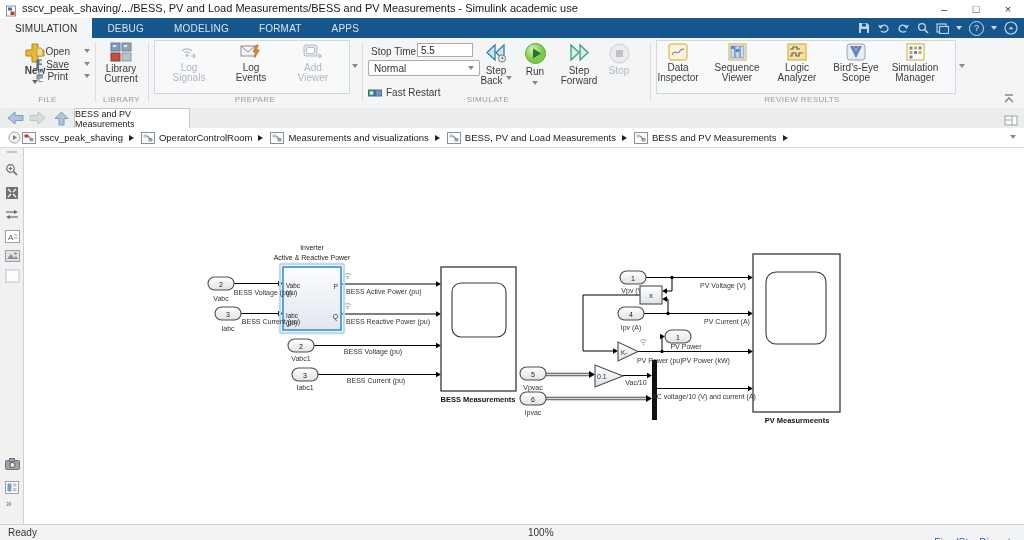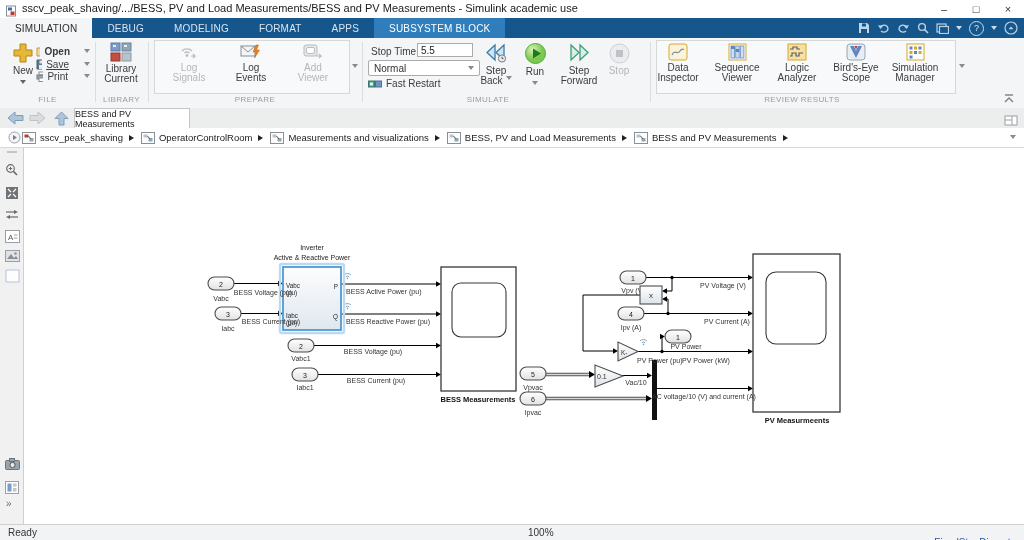--- a/index.html
+++ b/index.html
@@ -93,21 +93,20 @@
       <span class="winbtn">×</span>
     </div>
   </div>
 
   <div class="ribbontabs">
     <div class="rtab active">SIMULATION</div>
     <div class="rtab">DEBUG</div>
     <div class="rtab">MODELING</div>
     <div class="rtab">FORMAT</div>
     <div class="rtab">APPS</div>
-    <div class="rtab contextual">SUBSYSTEM BLOCK</div>
   </div>
   <div class="quickicons">
     <span class="qi">
         <svg width="12" height="12">
           <path d="M1 1 h8 l2 2 v8 h-10 z" fill="#cfe0ee"></path>
           <rect x="3" y="7" width="6" height="4" fill="#15568d"></rect>
           <rect x="4" y="1.5" width="4" height="3" fill="#15568d"></rect>
         </svg>
       </span>
     <span class="qi">
@@ -140,28 +139,28 @@
     <span class="qi">
         <svg width="14" height="14">
           <circle cx="7" cy="7" r="6" fill="none" stroke="#c9dcec" stroke-width="1.2"></circle>
           <path d="M4.5 8.2 L7 5.5 L9.5 8.2 z" fill="#c9dcec"></path>
         </svg>
       </span>
   </div>
 
   <div class="toolbar">
 
-    <div class="bigbtn" style="left:6px;top:4px;width:34px;">
+    <div class="bigbtn" style="left:18px;top:4px;width:34px;font-weight:bold;">
       <svg width="22" height="22">
           <path d="M8 2 h6 v6 h6 v6 h-6 v6 H8 v-6 H2 V8 h6 z" fill="#e8b73a" stroke="#b5860f"></path>
         </svg>
       <span class="l1">New</span>
       <span class="caret" style="margin-top:3px;"></span>
     </div>
-    <div class="smallrow" style="left:36px;top:7px;width:54px;font-weight:bold;">
+    <div class="smallrow" style="left:36px;top:7px;width:54px;">
       <svg width="14" height="11">
           <path d="M1 2 h4 l1.5 2 H13 v6 H1 z" fill="#f3d9a0" stroke="#c89a3f"></path>
         </svg>
       <span>Open</span>
       <span class="caret lite" style="margin-left:10px;"></span>
     </div>
     <div class="smallrow" style="left:36px;top:20px;width:54px;text-decoration:underline;">
       <svg width="12" height="11">
           <path d="M1 1 h8 l2 2 v7 H1 z" fill="#5b7d94" stroke="#3f5a6d"></path>
           <rect x="3" y="6" width="6" height="4" fill="#e8eaec"></rect>
@@ -229,21 +228,21 @@
     <span class="caret lite" style="position:absolute;left:352px;top:26px;"></span>
     <div class="seclabel" style="left:148px;width:214px;">PREPARE</div>
     <div class="tb-divider" style="left:362px;"></div>
 
     <div class="stlabel" style="left:371px;top:8px;">Stop Time</div>
     <input class="stinput" style="left: 417px; top: 5px;" value="5.5">
     <div class="modesel" style="left:368px;top:22px;">
       <span>Normal</span>
       <span class="caret lite"></span>
     </div>
-    <div class="fastrow" style="left:368px;top:40px;">
+    <div class="fastrow" style="left:368px;top:49px;">
       <svg width="14" height="10">
           <rect x="0.5" y="2" width="6" height="6" fill="#4f9e8f" stroke="#35776a"></rect>
           <rect x="7.5" y="2" width="6" height="6" fill="#6f93c3" stroke="#4d6f9e"></rect>
           <rect x="2" y="3.5" width="3" height="3" fill="#dff0ec"></rect>
         </svg>
       <span>Fast Restart</span>
     </div>
     <div class="bigbtn" style="left:476px;top:4px;width:40px;">
       <svg width="24" height="22">
           <path d="M11 3 L3 10.5 L11 18 z" fill="#cfe4f2" stroke="#3a7ca8" stroke-width="1.3"></path>

